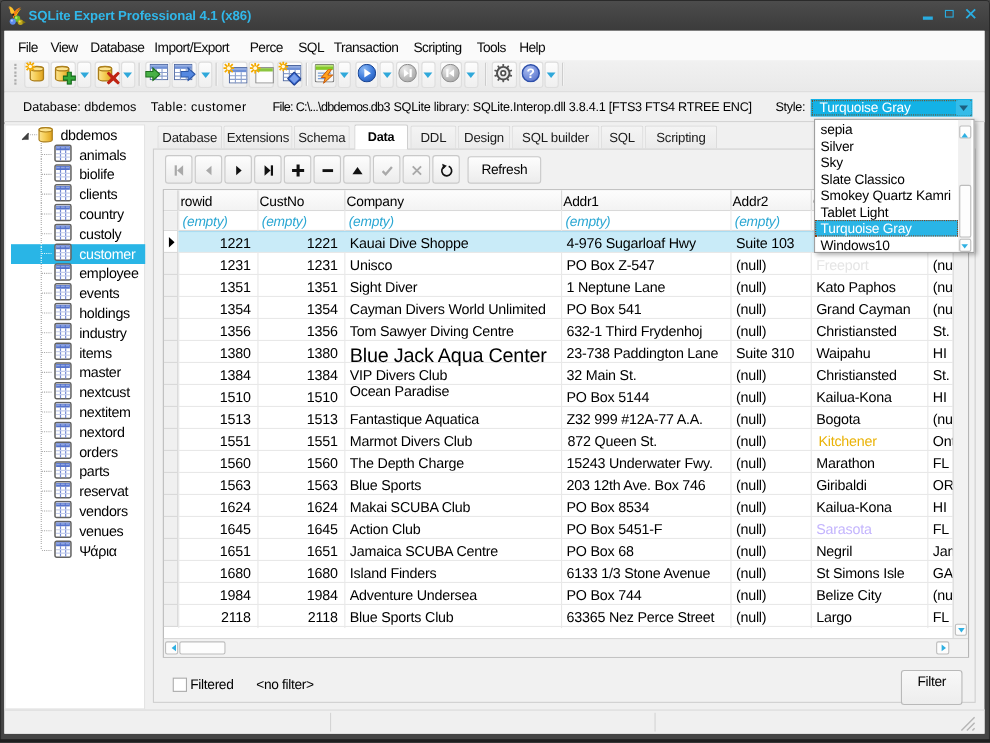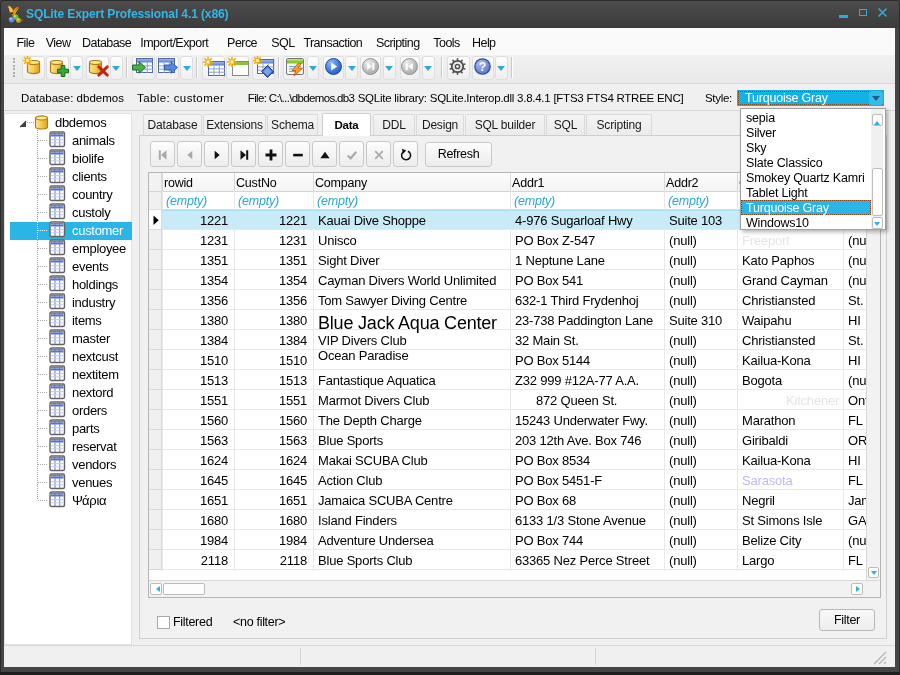--- a/index.html
+++ b/index.html
@@ -723,23 +723,23 @@
 <div class="a tx" style="left:318px;top:373px;width:193px;overflow:hidden;font-size:13px;letter-spacing:-0.2px;color:#000">Fantastique Aquatica</div>
 <div class="a tx" style="left:515px;top:373px;width:150px;overflow:hidden;font-size:13px;letter-spacing:-0.2px;color:#000">Z32 999 #12A-77 A.A.</div>
 <div class="a tx" style="left:669px;top:373px;width:69px;overflow:hidden;font-size:13px;letter-spacing:-0.2px;color:#000">(null)</div>
 <div class="a tx" style="left:742px;top:373px;width:102px;overflow:hidden;font-size:13px;letter-spacing:-0.2px;color:#000">Bogota</div>
 <div class="a tx" style="left:848px;top:373px;width:19px;overflow:hidden;font-size:13px;letter-spacing:-0.2px;color:#000">(null)</div>
 <div class="a" style="left:149px;top:390px;width:12px;height:19px;background:#f0f0f0;border-right:1px solid #d9d9d9;border-bottom:1px solid #d9d9d9"></div>
 <div class="a" style="left:162px;top:409px;width:704px;height:1px;background:#e8e8e8"></div>
 <div class="a tx" style="left:162px;top:393px;width:66px;text-align:right;font-size:13px;letter-spacing:-0.2px;color:#000">1551</div>
 <div class="a tx" style="left:234px;top:393px;width:73px;text-align:right;font-size:13px;letter-spacing:-0.2px;color:#000">1551</div>
 <div class="a tx" style="left:318px;top:393px;width:193px;overflow:hidden;font-size:13px;letter-spacing:-0.2px;color:#000">Marmot Divers Club</div>
-<div class="a tx" style="left:536px;top:393px;width:150px;overflow:hidden;font-size:13px;letter-spacing:-0.2px;color:#000">872 Queen St.</div>
+<div class="a tx" style="left:516px;top:393px;width:150px;overflow:hidden;font-size:13px;letter-spacing:-0.2px;color:#000">872 Queen St.</div>
 <div class="a tx" style="left:669px;top:393px;width:69px;overflow:hidden;font-size:13px;letter-spacing:-0.2px;color:#000">(null)</div>
-<div class="a tx" style="left:786px;top:393px;width:102px;overflow:hidden;font-size:13px;letter-spacing:-0.2px;color:#e5e5e5">Kitchener</div>
+<div class="a tx" style="left:744px;top:393px;width:102px;overflow:hidden;font-size:13px;letter-spacing:-0.2px;color:#eab308">Kitchener</div>
 <div class="a tx" style="left:848px;top:393px;width:19px;overflow:hidden;font-size:13px;letter-spacing:-0.2px;color:#000">Ontario</div>
 <div class="a" style="left:149px;top:410px;width:12px;height:19px;background:#f0f0f0;border-right:1px solid #d9d9d9;border-bottom:1px solid #d9d9d9"></div>
 <div class="a" style="left:162px;top:429px;width:704px;height:1px;background:#e8e8e8"></div>
 <div class="a tx" style="left:162px;top:413px;width:66px;text-align:right;font-size:13px;letter-spacing:-0.2px;color:#000">1560</div>
 <div class="a tx" style="left:234px;top:413px;width:73px;text-align:right;font-size:13px;letter-spacing:-0.2px;color:#000">1560</div>
 <div class="a tx" style="left:318px;top:413px;width:193px;overflow:hidden;font-size:13px;letter-spacing:-0.2px;color:#000">The Depth Charge</div>
 <div class="a tx" style="left:515px;top:413px;width:150px;overflow:hidden;font-size:13px;letter-spacing:-0.2px;color:#000">15243 Underwater Fwy.</div>
 <div class="a tx" style="left:669px;top:413px;width:69px;overflow:hidden;font-size:13px;letter-spacing:-0.2px;color:#000">(null)</div>
 <div class="a tx" style="left:742px;top:413px;width:102px;overflow:hidden;font-size:13px;letter-spacing:-0.2px;color:#000">Marathon</div>
 <div class="a tx" style="left:848px;top:413px;width:19px;overflow:hidden;font-size:13px;letter-spacing:-0.2px;color:#000">FL</div>
@@ -811,21 +811,21 @@
 <div class="a" style="left:870.5px;top:571px;width:0;height:0;border:3px solid transparent;border-top:4px solid #2fb0e2"></div>
 <div class="a" style="left:149px;top:580px;width:731px;height:17px;background:#f2f2f2;border-top:1px solid #d9d9d9;box-sizing:border-box"></div>
 <div class="a" style="left:149.5px;top:583px;width:12px;height:12px;background:#fdfdfd;border:1px solid #bdbdbd;border-radius:2px;box-sizing:border-box"></div>
 <div class="a" style="left:152.5px;top:585.5px;width:0;height:0;border:3px solid transparent;border-right:4px solid #2fb0e2"></div>
 <div class="a" style="left:163px;top:583px;width:42px;height:12px;background:#fdfdfd;border:1px solid #bdbdbd;border-radius:2px;box-sizing:border-box"></div>
 <div class="a" style="left:851px;top:583px;width:12px;height:12px;background:#fdfdfd;border:1px solid #bdbdbd;border-radius:2px;box-sizing:border-box"></div>
 <div class="a" style="left:856px;top:585.5px;width:0;height:0;border:3px solid transparent;border-left:4px solid #2fb0e2"></div>
 <div class="a" style="left:157px;top:616px;width:11px;height:11px;background:#fff;border:1px solid #a9a9a9"></div>
 <div class="a tx" style="left:173px;top:615px;font-size:12.5px;letter-spacing:-0.3px;color:#000">Filtered</div>
 <div class="a tx" style="left:233px;top:615px;font-size:12.5px;letter-spacing:-0.3px;color:#000">&lt;no filter&gt;</div>
-<div class="a" style="left:819px;top:609px;width:56px;height:22px;background:linear-gradient(#f8f8f8,#ededed);border:1px solid #b9b9b9;border-radius:3px;box-sizing:border-box;text-align:center;font-size:12.5px;letter-spacing:-0.3px;color:#000;line-height:21px">Filter</div>
+<div class="a" style="left:819px;top:609px;width:56px;height:32px;background:linear-gradient(#f8f8f8,#ededed);border:1px solid #b9b9b9;border-radius:3px;box-sizing:border-box;text-align:center;font-size:12.5px;letter-spacing:-0.3px;color:#000;line-height:21px">Filter</div>
 <div class="a" style="left:4px;top:645px;width:891px;height:22px;background:#f0f0f0;border-top:1px solid #d9d9d9;box-sizing:border-box"></div>
 <div class="a" style="left:300px;top:648px;width:1px;height:17px;background:#d4d4d4"></div>
 <div class="a" style="left:595px;top:648px;width:1px;height:17px;background:#d4d4d4"></div>
 <svg class="a" style="left:872px;top:650px" width="15" height="15" viewBox="0 0 15 15">
     <path d="M14 2 L2 14 M14 7 L7 14 M14 12 L12 14" stroke="#b5b5b5" stroke-width="1.3"></path>
   </svg>
 <div class="a" style="left:740px;top:108px;width:146px;height:122px;background:#fff;border:1px solid #a0a0a0;box-sizing:border-box;box-shadow:2px 2px 4px rgba(0,0,0,0.3);z-index:40"></div>
 <div class="a tx" style="left:746px;top:111px;font-size:12.5px;letter-spacing:-0.2px;color:#000;z-index:42">sepia</div>
 <div class="a tx" style="left:746px;top:126px;font-size:12.5px;letter-spacing:-0.2px;color:#000;z-index:42">Silver</div>
 <div class="a tx" style="left:746px;top:141px;font-size:12.5px;letter-spacing:-0.2px;color:#000;z-index:42">Sky</div>

